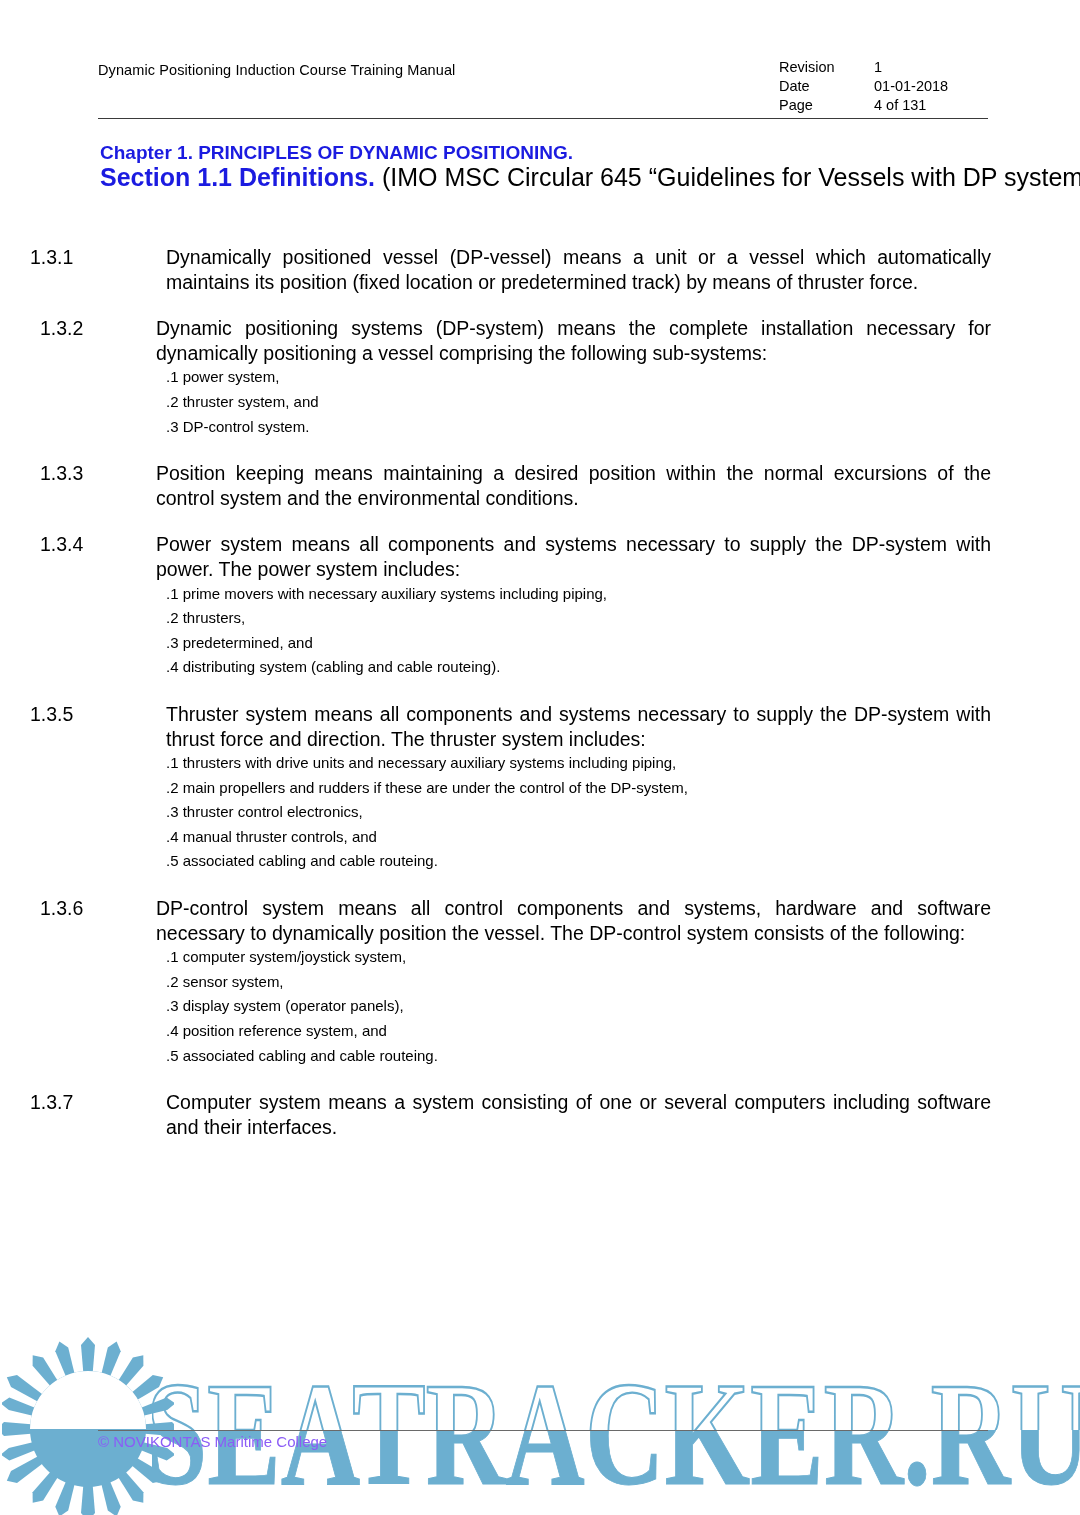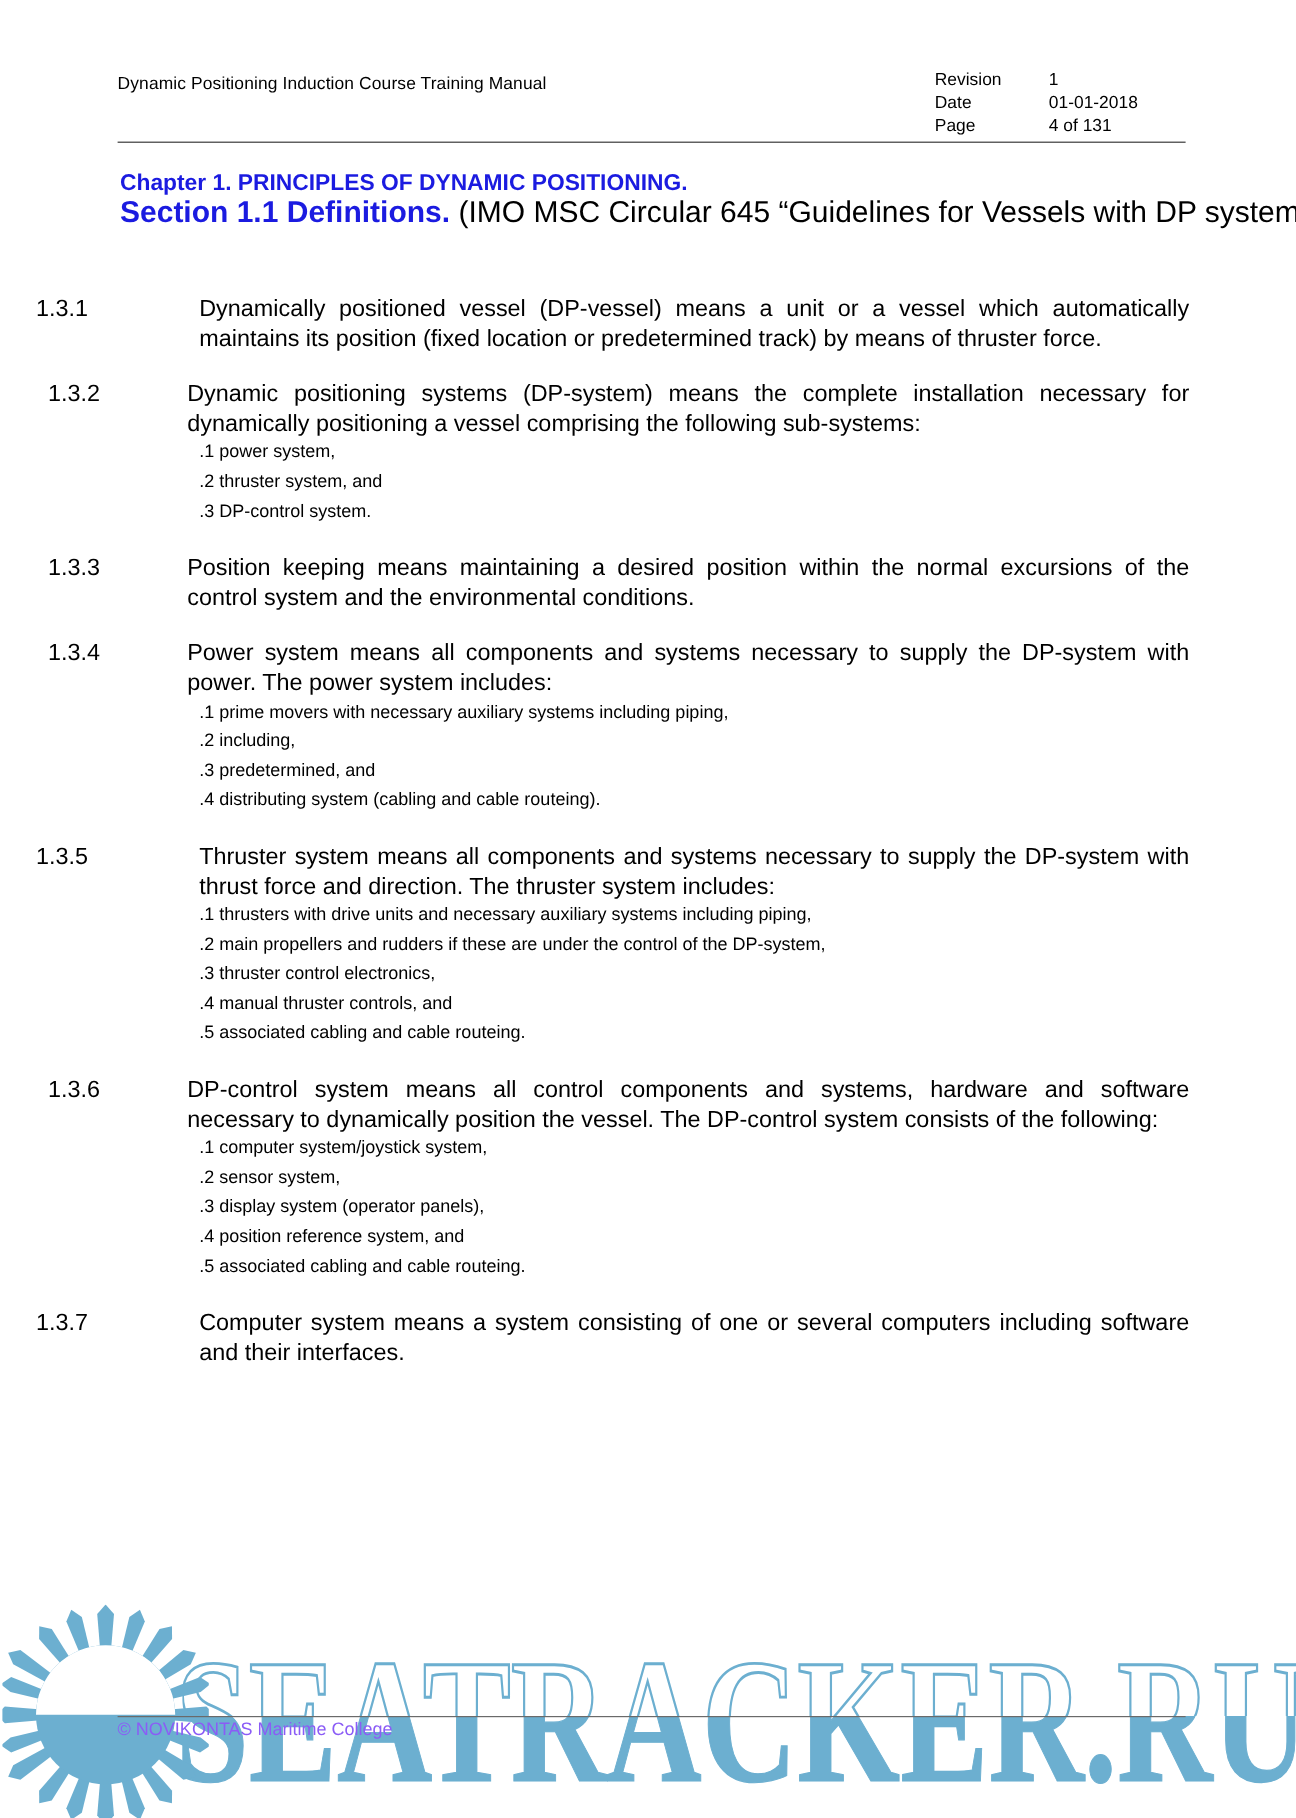--- a/index.html
+++ b/index.html
@@ -235,21 +235,21 @@
     </div>
 
     <div class="clause">
       <p class="clause-para hang-tight"><span class="num">1.3.3</span><span>Position keeping means maintaining a desired position within the normal excursions of the control system and the environmental conditions.</span></p>
     </div>
 
     <div class="clause">
       <p class="clause-para hang-tight"><span class="num">1.3.4</span><span>Power system means all components and systems necessary to supply the DP-system with power. The power system includes:</span></p>
       <ul class="sublist">
         <li>.1 prime movers with necessary auxiliary systems including piping,</li>
-        <li>.2 including,</li>
+        <li>.2 thrusters,</li>
         <li>.3 predetermined, and</li>
         <li>.4 distributing system (cabling and cable routeing).</li>
       </ul>
     </div>
 
     <div class="clause">
       <p class="clause-para wide"><span class="num">1.3.5</span><span>Thruster system means all components and systems necessary to supply the DP-system with thrust force and direction. The thruster system includes:</span></p>
       <ul class="sublist">
         <li>.1 thrusters with drive units and necessary auxiliary systems including piping,</li>
         <li>.2 main propellers and rudders if these are under the control of the DP-system,</li>

